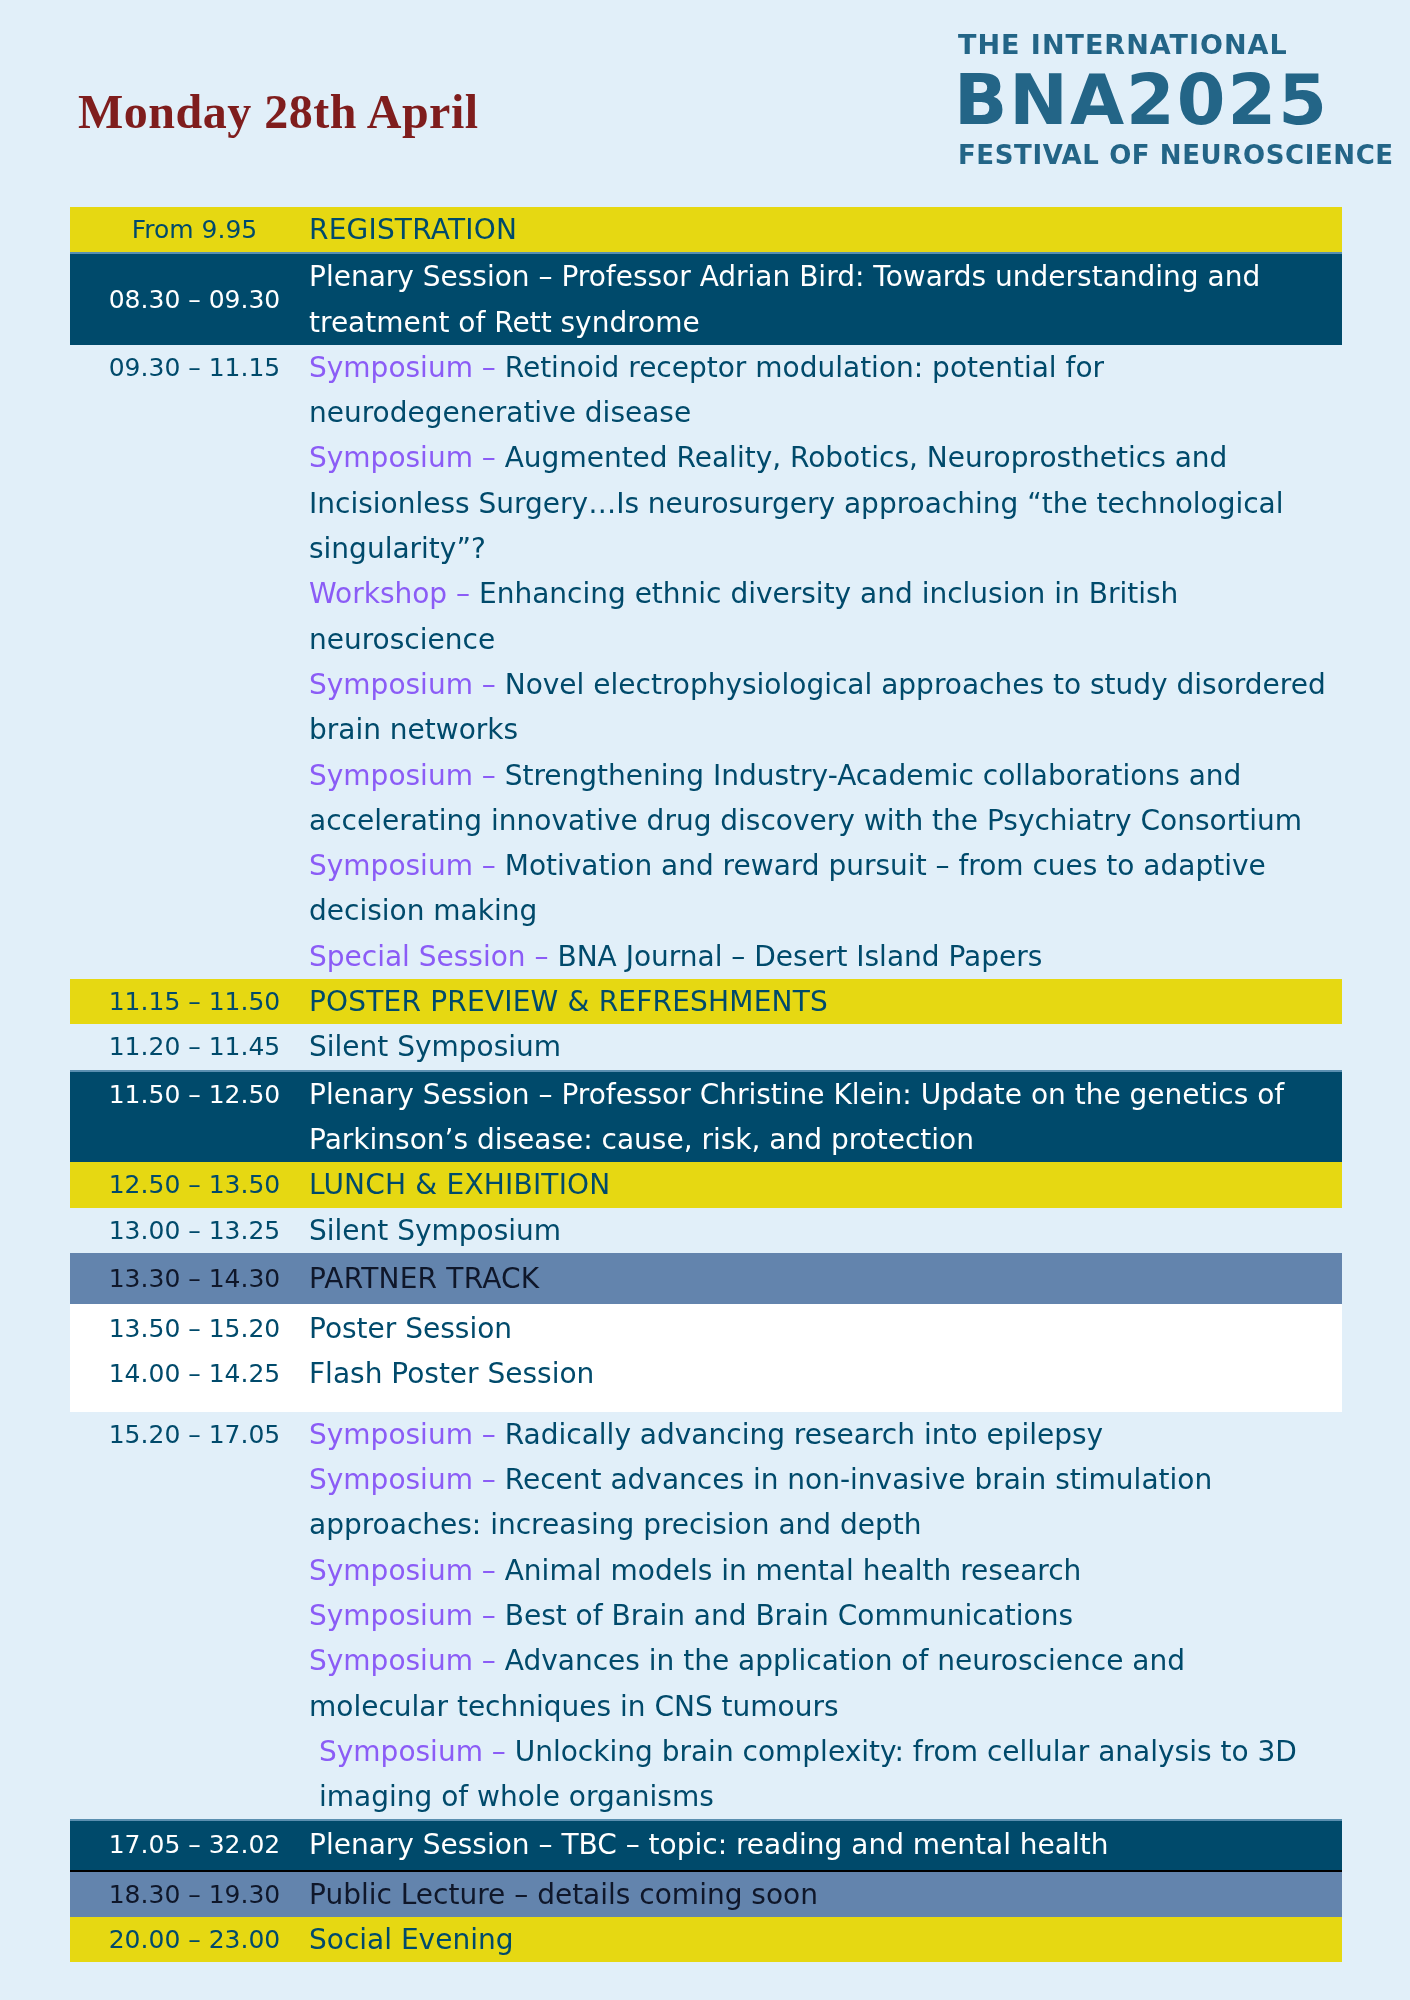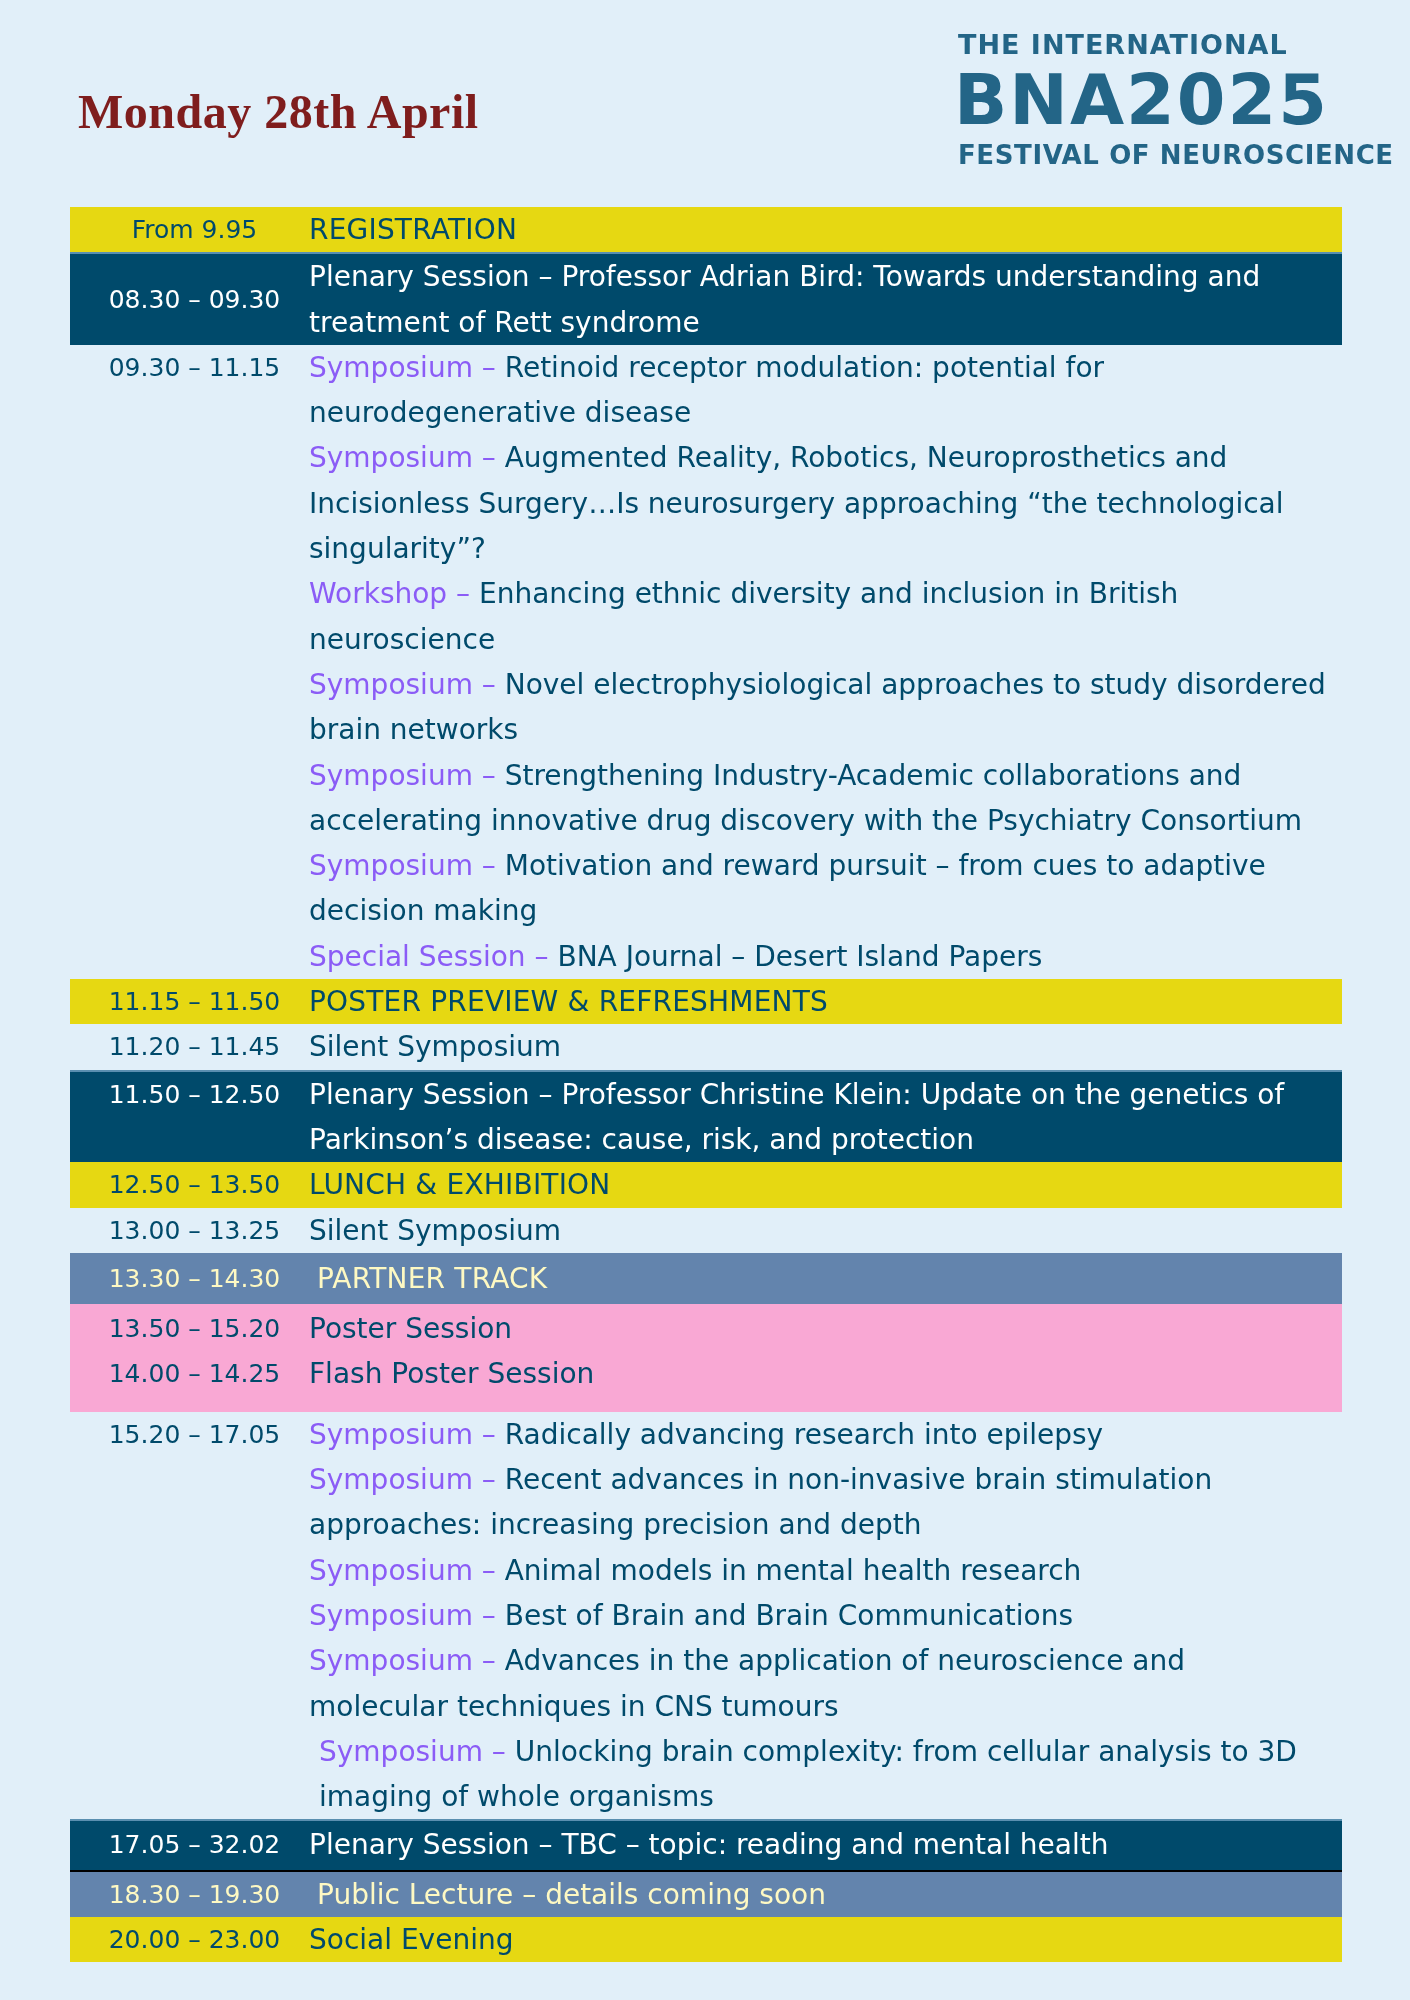--- a/index.html
+++ b/index.html
@@ -36,22 +36,22 @@
       line-height: 45px;
       box-sizing: border-box;
       padding-left: 10px;
     }
     .row .content {
       flex: 1; padding-left: 0px; padding-right: 10px;
       font-size: 28px; line-height: 45.3px;
     }
     .row.yellow { background: #e6d812; color: #004a6b; }
     .row.navy { background: #004a6b; color: #ffffff; border-top: 2px solid #5a8fb0; }
-    .row.slate { background: #6384ad; color: #fef9c3; gap: 8px; }
-    .row.grey { background: #f9a8d4; color: #004a6b; }
+    .row.slate { background: #6384ad; color: #0f172a; }
+    .row.grey { background: #ffffff; color: #004a6b; }
     .row.plain { background: transparent; color: #004a6b; }
     .row.navy .time { line-height: 45px; display: flex; align-items: center; justify-content: center; }
     .row.navy.single .time, .row.navy.top .time { align-items: flex-start; }
     .lbl { color: #8b5cf6; }
     .item { display: block; }
     .item.indent { padding-left: 10px; }
     .caps { letter-spacing: 0.2px; }
   </style>
 </head>
 <body>

